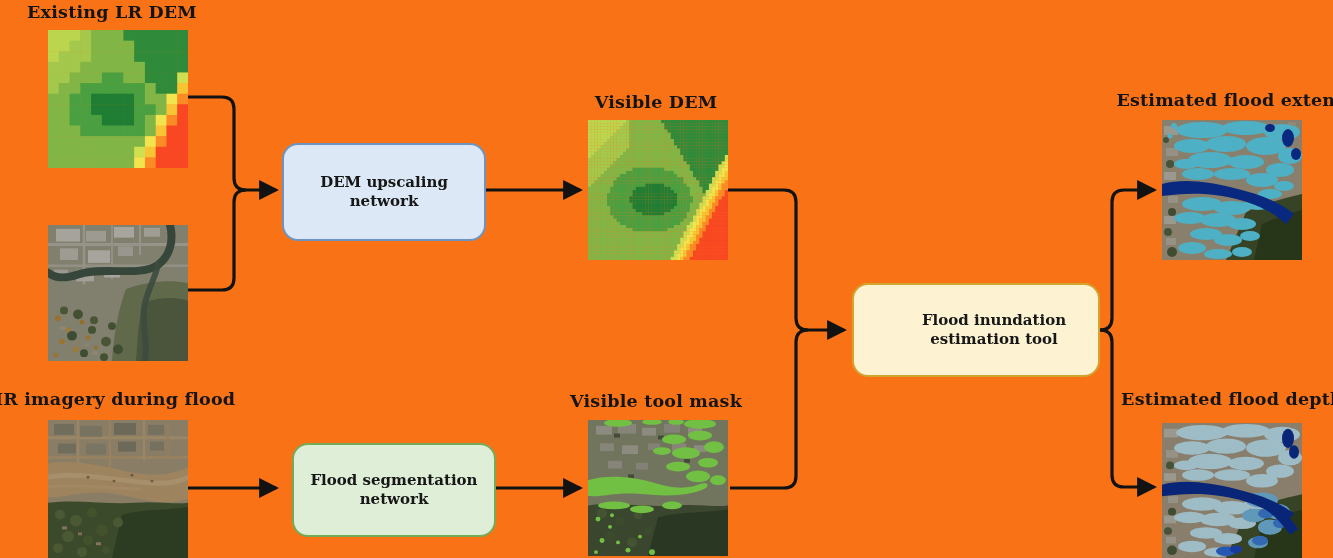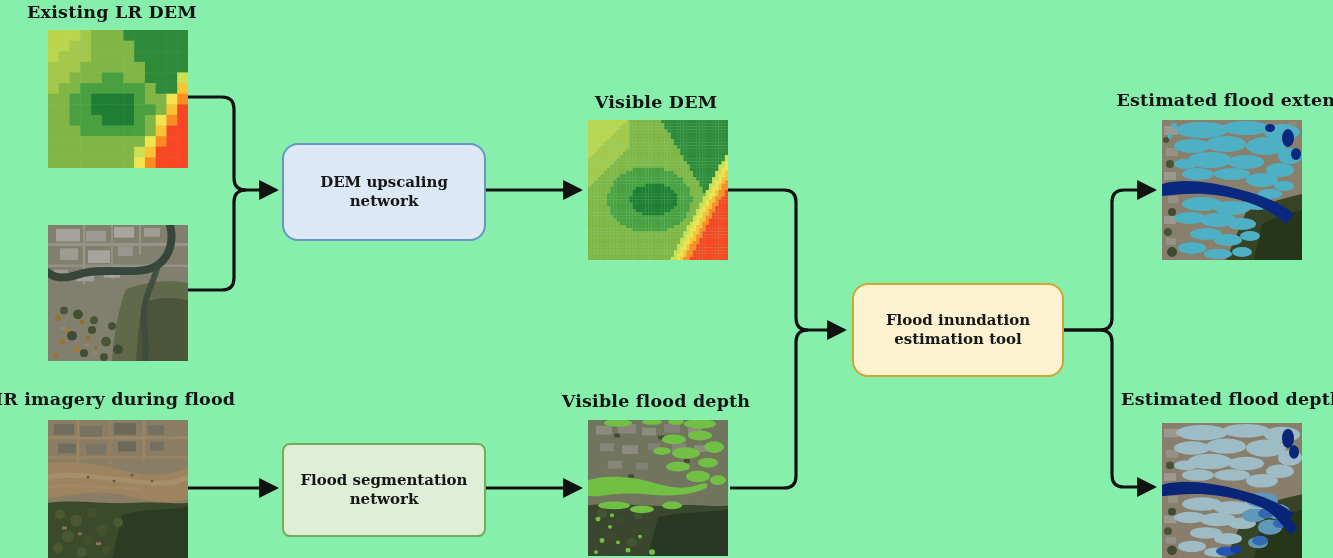--- a/index.html
+++ b/index.html
@@ -1,16 +1,16 @@
 <!DOCTYPE html>
 <html><head>
 <meta charset="utf-8">
 <style>
   html,body{margin:0;padding:0;background:#ffffff;}
-  #canvas{position:relative;width:1333px;height:558px;background:#86efac;overflow:hidden;
+  #canvas{position:relative;width:1333px;height:558px;background:#f97316;overflow:hidden;
           font-family:"DejaVu Serif","Liberation Serif",serif;}
   .img-label{position:absolute;transform:translateX(-50%);white-space:nowrap;
              font-weight:700;font-size:17.5px;color:#141414;letter-spacing:.2px;}
   .photo{position:absolute;overflow:hidden;}
   .photo svg{display:block;width:100%;height:100%;}
   .proc-box{position:absolute;border-radius:16px;border:2.5px solid #888;
             display:flex;flex-direction:column;align-items:center;justify-content:center;
             font-weight:700;font-size:15px;line-height:1.3;color:#171717;text-align:center;}
   .arrow-layer{position:absolute;left:0;top:0;width:1333px;height:558px;pointer-events:none;}
 </style>
@@ -38,21 +38,21 @@
       <path d="M 728 190 H 784 Q 796 190 796 202 V 318 Q 796 330 808 330 H 844" marker-end="url(#arrow)"></path>
       <path d="M 730 488 H 784 Q 796 488 796 476 V 342 Q 796 330 808 330"></path>
       <path d="M 1060 330 H 1100 Q 1112 330 1112 318 V 202 Q 1112 190 1124 190 H 1154" marker-end="url(#arrow)"></path>
       <path d="M 1060 330 H 1100 Q 1112 330 1112 342 V 475 Q 1112 487 1124 487 H 1154" marker-end="url(#arrow)"></path>
     </g>
   </svg>
 
   <div class="img-label" style="left:112px;top:2px;">Existing LR DEM</div>
   <div class="img-label" style="left:104px;top:389px;">VHR imagery during flood</div>
   <div class="img-label" style="left:656px;top:92px;">Visible DEM</div>
-  <div class="img-label" style="left:656px;top:391px;">Visible flood depth</div>
+  <div class="img-label" style="left:656px;top:391px;">Visible tool mask</div>
   <div class="img-label" style="left:1230px;top:90px;">Estimated flood extent</div>
   <div class="img-label" style="left:1232px;top:389px;">Estimated flood depth</div>
 
   <div class="photo" id="img-lrdem" style="left:48px;top:30px;width:140px;height:138px;">
       <svg viewBox="0 0 13 13" preserveAspectRatio="none">
         <rect x="0" y="0" width="1.04" height="1.04" fill="#bcd54f"></rect>
         <rect x="1" y="0" width="1.04" height="1.04" fill="#bcd54f"></rect>
         <rect x="2" y="0" width="1.04" height="1.04" fill="#bcd54f"></rect>
         <rect x="3" y="0" width="1.04" height="1.04" fill="#a3c84c"></rect>
         <rect x="4" y="0" width="1.04" height="1.04" fill="#81b647"></rect>
@@ -2422,22 +2422,22 @@
         <ellipse cx="64" cy="133" rx="10" ry="5" fill="#2e6fe0" opacity="1"></ellipse>
         <ellipse cx="74" cy="131" rx="6" ry="4" fill="#1b49c9" opacity="1"></ellipse>
         <rect x="0" y="0" width="140" height="140" filter="url(#grain)" opacity="0.2"></rect>
       </svg>
     </div>
 
   <div class="proc-box" id="box-upnet" style="left: 282px; top: 143px; width: 200px; height: 94px; background: rgb(220, 232, 246); border-color: rgb(106, 148, 196);">
     <span>DEM upscaling</span>
     <span>network</span>
   </div>
-  <div class="proc-box" id="box-segnet" style="left: 282px; top: 443px; width: 200px; height: 90px; background: rgb(223, 238, 215); border-color: rgb(116, 171, 88); border-radius: 8px;">
+  <div class="proc-box" id="box-segnet" style="left: 292px; top: 443px; width: 200px; height: 90px; background: rgb(223, 238, 215); border-color: rgb(116, 171, 88);">
     <span>Flood segmentation</span>
     <span>network</span>
   </div>
-  <div class="proc-box" id="box-tool" style="left: 852px; top: 283px; width: 208px; height: 90px; background: rgb(253, 243, 210); border-color: rgb(207, 166, 47);">
+  <div class="proc-box" id="box-tool" style="left: 852px; top: 283px; width: 208px; height: 90px; background: rgb(253, 243, 210); border-color: rgb(207, 166, 47); padding-left: 36px;">
     <span>Flood inundation</span>
     <span>estimation tool</span>
   </div>
 
 </div>
 
 </body></html>

